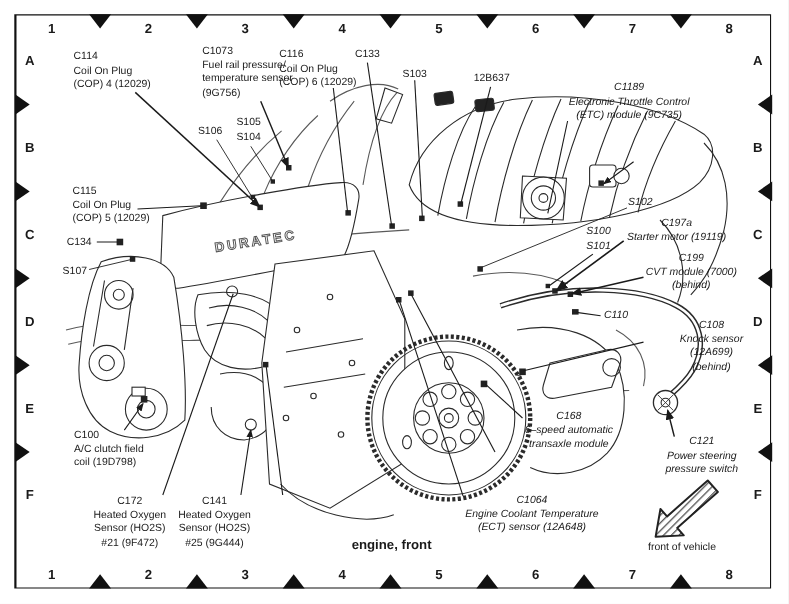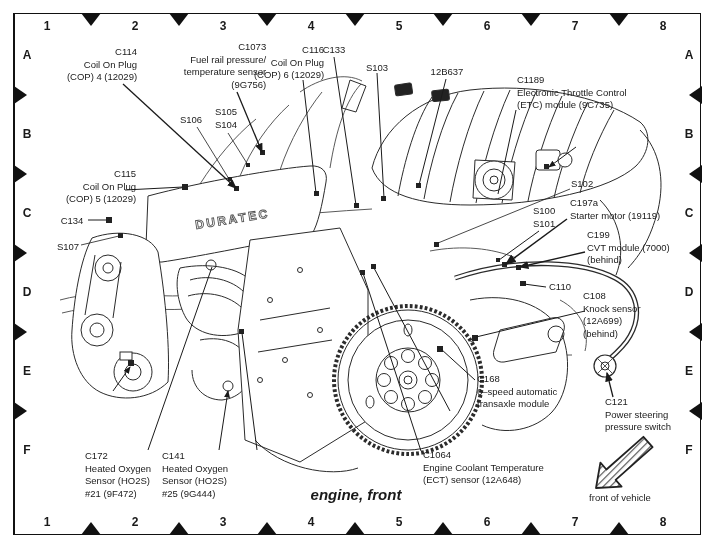--- a/index.html
+++ b/index.html
@@ -22,24 +22,24 @@
   .tri-up{border-left:10px solid transparent;border-right:10px solid transparent;
           border-bottom:13px solid #111;align-self:flex-end;}
   .tri-right{border-top:9px solid transparent;border-bottom:9px solid transparent;
              border-left:13px solid #111;align-self:flex-start;}
   .tri-left{border-top:9px solid transparent;border-bottom:9px solid transparent;
             border-right:13px solid #111;align-self:flex-end;}
   
   #art-svg{position:absolute;left:0;top:0;z-index:1;}
   
   .co{position:absolute;z-index:4;font-size:9.5px;line-height:12.5px;white-space:pre-line;}
-  .ctr{transform:translateX(-50%);text-align:right;}
-  .lft{text-align:left;}
-  .rgt{text-align:left;}
-  .bold{font-weight:bold;font-size:15px;font-style:italic;}
+  .ctr{transform:translateX(-50%);text-align:left;}
+  .lft{text-align:center;font-style:italic;}
+  .rgt{text-align:center;}
+  .bold{font-weight:bold;font-size:12px;}
 </style>
 </head>
 <body>
 
 <div id="page">
   <div id="frame"></div>
 
   <div class="strip" id="grid-top">
       <span class="num">1</span>
       <span class="tri tri-down"></span>
@@ -317,33 +317,36 @@
   <div class="co ctr" style="left:68px;top:241px">S107</div>
   <div class="co lft" style="left:571px;top:178px">S102</div>
   <div class="co lft" style="left:570px;top:197px">C197a
 Starter motor (19119)</div>
   <div class="co lft" style="left:533px;top:205px">S100
 S101</div>
   <div class="co lft" style="left:587px;top:229px">C199
 CVT module (7000)
 (behind)</div>
   <div class="co lft" style="left:549px;top:281px">C110</div>
-  <div class="co lft" style="left:583px;top:290px">C108
+  <div class="co lft" style="left:618px;top:290px">C108
 Knock sensor
 (12A699)
 (behind)</div>
   <div class="co lft" style="left:477px;top:373px">C168
 6–speed automatic
 transaxle module</div>
   <div class="co lft" style="left:423px;top:449px">C1064
 Engine Coolant Temperature
 (ECT) sensor (12A648)</div>
   <div class="co lft" style="left:605px;top:396px">C121
 Power steering
 pressure switch</div>
+  <div class="co ctr" style="left:99px;top:390px">C100
+A/C clutch field
+coil (19D798)</div>
   <div class="co rgt" style="right:566px;top:450px">C172
 Heated Oxygen
 Sensor (HO2S)
 #21 (9F472)</div>
   <div class="co rgt" style="right:489px;top:450px">C141
 Heated Oxygen
 Sensor (HO2S)
 #25 (9G444)</div>
 
   <div class="co ctr bold" style="left:356px;top:489px">engine, front</div>

